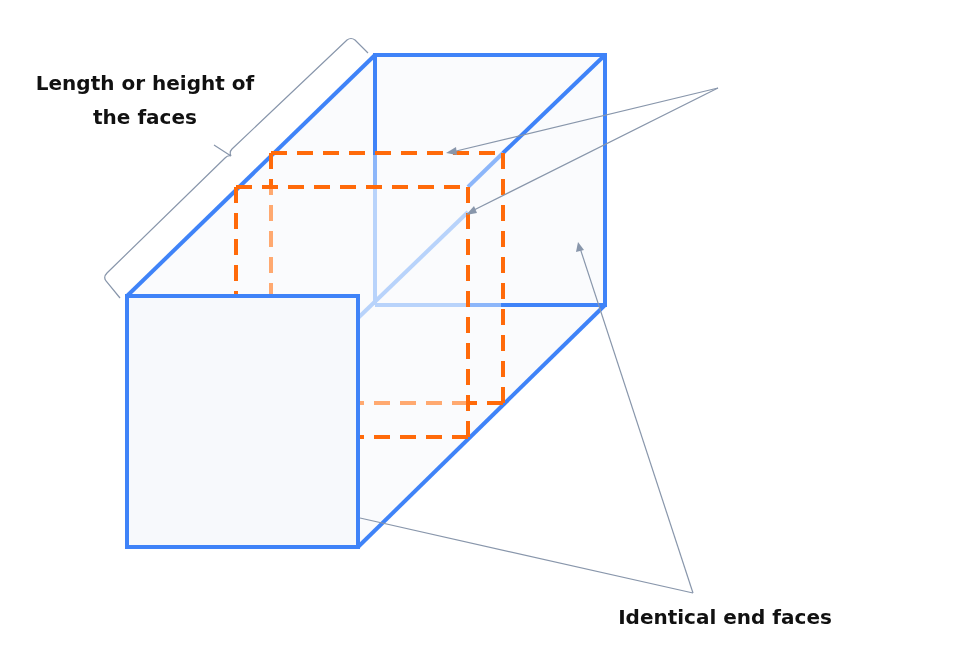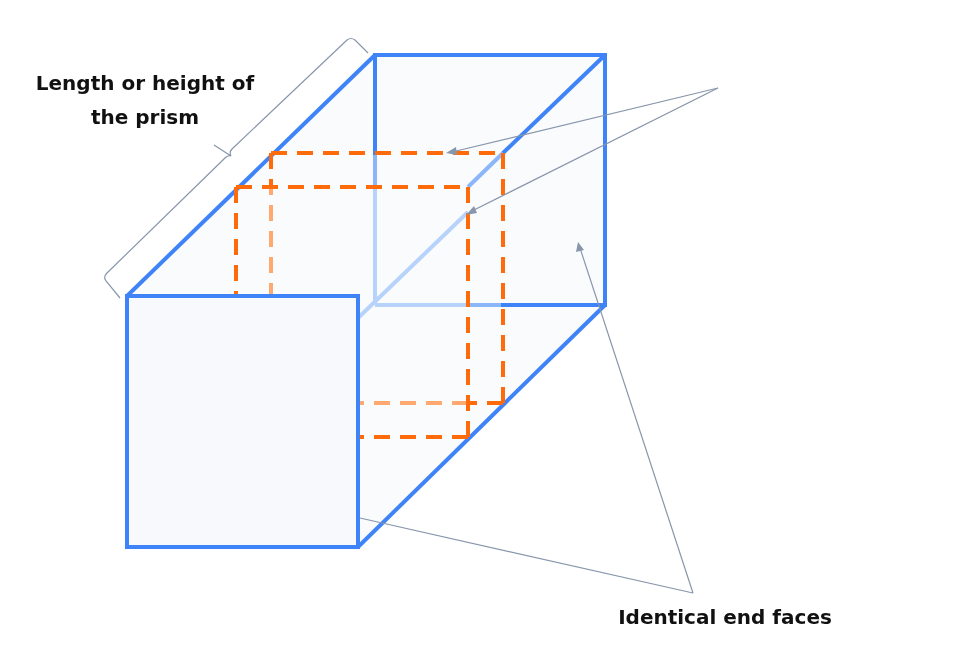--- a/index.html
+++ b/index.html
@@ -80,20 +80,20 @@
       <line x1="718" y1="88" x2="472" y2="211"></line>
       <polygon points="466,215 474,206 477,213" stroke="none"></polygon>
       <line x1="693" y1="593" x2="580" y2="248"></line>
       <polygon points="578,242 576,252 584,250" stroke="none"></polygon>
       <line x1="693" y1="593" x2="360" y2="518"></line>
     </g>
   </svg>
 
   <div class="label" id="lbl-length">
     <span>Length or height of</span>
-    <span>the prism</span>
+    <span>the faces</span>
   </div>
   <div class="label" id="lbl-cross">
   </div>
   <div class="label" id="lbl-faces">
     <span>Identical end faces</span>
   </div>
 </div>
 
 </body></html>

